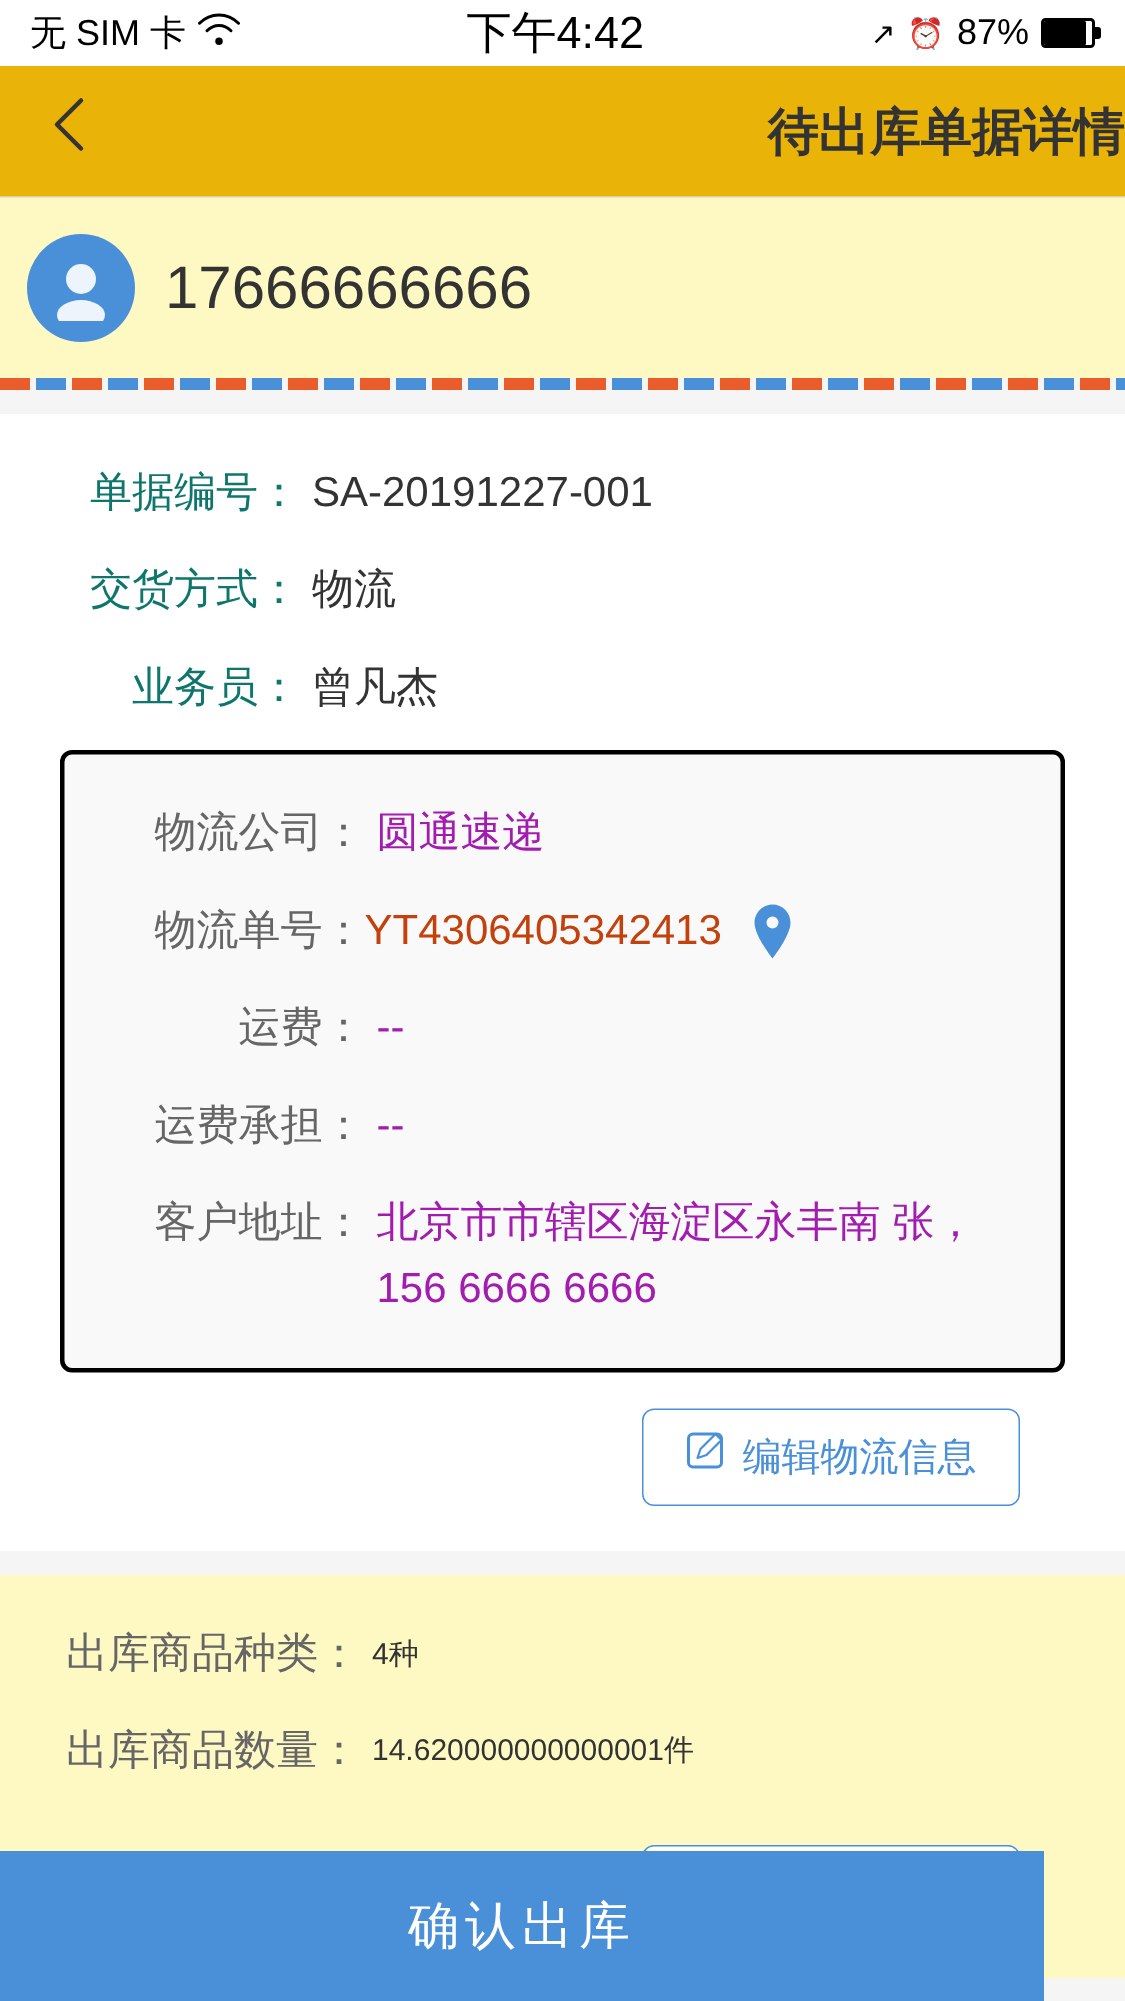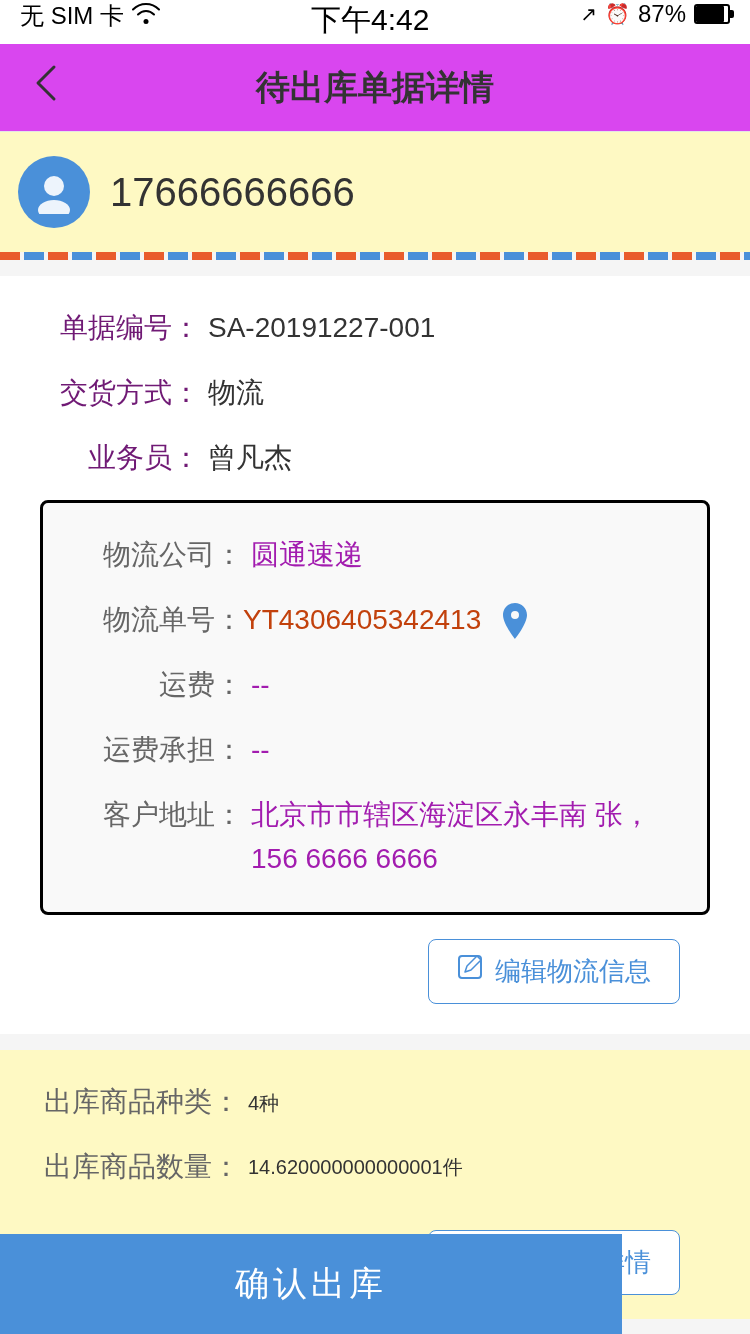--- a/index.html
+++ b/index.html
@@ -11,37 +11,37 @@
       background: #f5f5f5;
       font-size: 28px;
       color: #333;
     }
 
     
     .status-bar {
       height: 44px;
       background: #fff;
       display: flex;
-      align-items: flex-start;
+      align-items: center;
       justify-content: space-between;
       padding: 0 20px;
       font-size: 24px;
       color: #000;
     }
     .status-left { display: flex; align-items: center; gap: 8px; }
     .status-center { font-size: 30px; font-weight: 500; }
     .status-right { display: flex; align-items: center; gap: 8px; font-size: 24px; }
 
     
     .nav-bar {
       height: 88px;
-      background: #d946ef;
-      display: flex;
-      align-items: center;
-      justify-content: center;
+      background: #eab308;
+      display: flex;
+      align-items: center;
+      justify-content: flex-end;
       position: relative;
       border-bottom: 1px solid #e5e5e5;
     }
     .nav-back {
       position: absolute;
       left: 24px;
       font-size: 40px;
       color: #333;
       cursor: pointer;
       padding: 10px;
@@ -95,21 +95,21 @@
       padding: 30px 40px;
     }
     .info-row {
       display: flex;
       align-items: flex-start;
       margin-bottom: 20px;
       line-height: 1.6;
     }
     .info-row:last-child { margin-bottom: 0; }
     .info-label {
-      color: #701a75;
+      color: #0f766e;
       font-size: 28px;
       white-space: nowrap;
       min-width: 160px;
       text-align: right;
     }
     .info-value {
       color: #333;
       font-size: 28px;
       flex: 1;
       margin-left: 8px;
@@ -225,21 +225,21 @@
       align-items: center;
       gap: 10px;
       cursor: pointer;
     }
 
     
     .bottom-bar {
       position: fixed;
       bottom: 0;
       left: 0;
-      width: 622px;
+      width: 696px;
       height: 100px;
       background: #4a90d9;
       display: flex;
       align-items: center;
       justify-content: center;
       cursor: pointer;
     }
     .bottom-btn-text {
       color: #fff;
       font-size: 34px;

